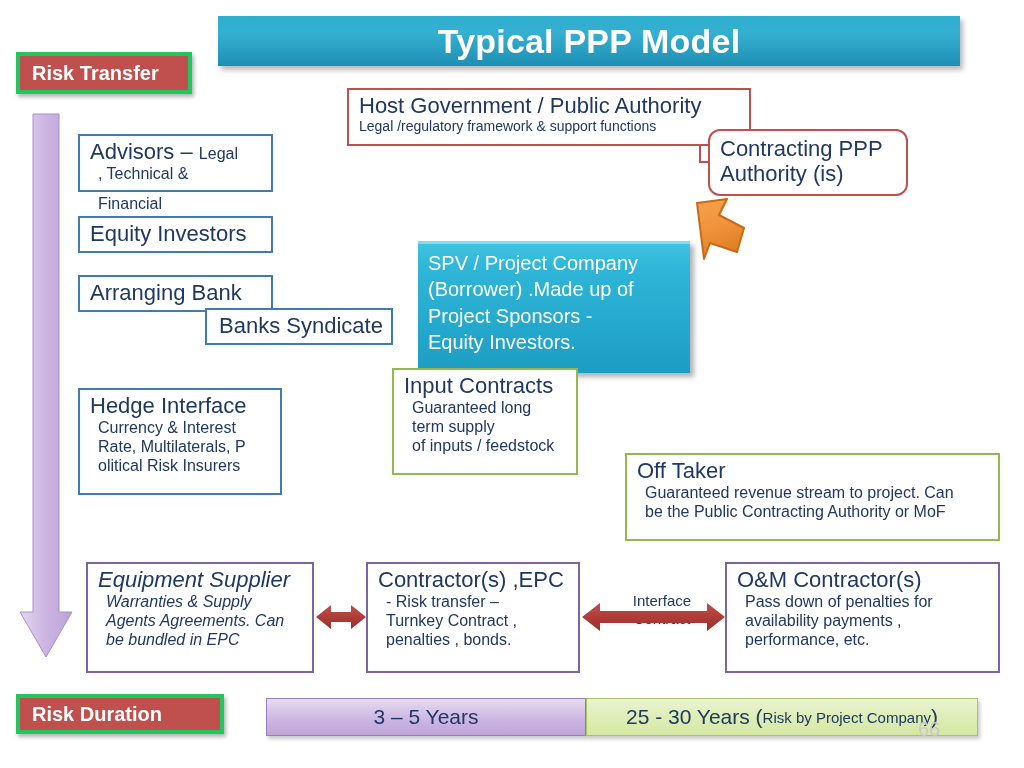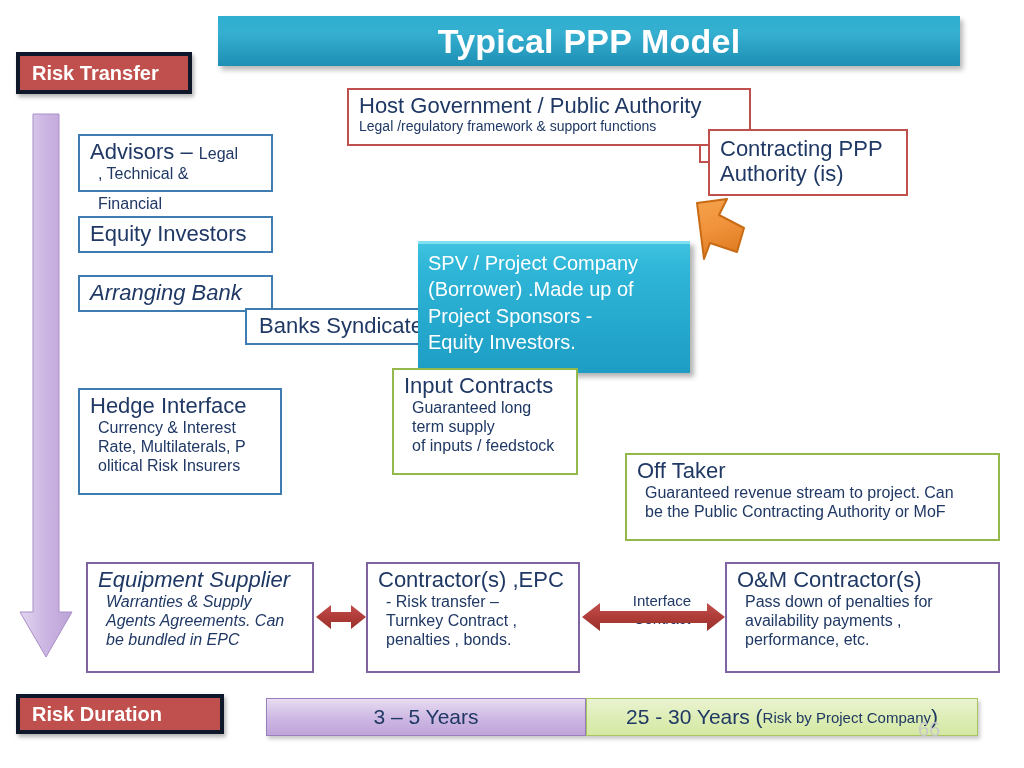--- a/index.html
+++ b/index.html
@@ -39,21 +39,21 @@
     color: #FFFFFF;
     font-size: 34px;
     font-weight: bold;
     letter-spacing: 0.2px;
   }
   
   .ribbon {
     position: absolute;
     box-sizing: border-box;
     background: #C0504D;
-    border: 4px solid #0f172a;
+    border: 4px solid #22c55e;
     box-shadow: 2px 3px 4px rgba(0,0,0,0.30);
     color: #FFFFFF;
     font-weight: bold;
     font-size: 20px;
     display: flex;
     align-items: center;
     padding-left: 12px;
   }
   #risk-transfer-badge { left: 16px; top: 52px; width: 176px; height: 42px; }
   #risk-duration-badge { left: 16px; top: 694px; width: 208px; height: 40px; }
@@ -151,40 +151,40 @@
 
   <div class="ribbon" id="risk-transfer-badge">
     <span>Risk Transfer</span>
   </div>
 
   <div class="obox b-red" style="left:347px; top:88px; width:404px; height:58px;">
     <div class="hdr">Host Government / Public Authority</div>
     <div class="sub-sm">Legal /regulatory framework &amp; support functions</div>
   </div>
 
-  <div class="obox b-red" style="left:708px; top:129px; width:200px; height:67px; padding-top:5px;">
+  <div class="obox b-red" style="left:708px; top:129px; width:200px; height:67px; padding-top:5px;border-radius:12px;">
     <div class="hdr">Contracting PPP</div>
     <div class="hdr">Authority (is)</div>
   </div>
 
   <div class="obox b-blue" style="left:78px; top:134px; width:195px; height:58px;">
     <div class="hdr"><span>Advisors</span><span> – </span><span class="inline-sub">Legal</span></div>
     <div class="sub">, Technical &amp;</div>
     <div class="sub" style="position:absolute; left:10px; top:58px;">Financial</div>
   </div>
 
   <div class="obox b-blue" style="left:78px; top:216px; width:195px; height:37px;">
     <div class="hdr">Equity Investors</div>
   </div>
 
-  <div class="obox b-blue" style="left:78px; top:275px; width:195px; height:37px;font-style:italic;">
+  <div class="obox b-blue" style="left:78px; top:275px; width:195px; height:37px;">
     <div class="hdr">Arranging Bank</div>
   </div>
 
-  <div class="obox b-blue" style="left:205px; top:308px; width:188px; height:37px; padding-left:12px;margin-left:40px;">
+  <div class="obox b-blue" style="left:205px; top:308px; width:188px; height:37px; padding-left:12px;">
     <div class="hdr">Banks Syndicate</div>
   </div>
 
   <div class="obox b-blue" style="left:78px; top:388px; width:204px; height:107px;">
     <div class="hdr">Hedge Interface</div>
     <div class="sub">Currency &amp; Interest</div>
     <div class="sub">Rate, Multilaterals, P</div>
     <div class="sub">olitical Risk Insurers</div>
   </div>
 

